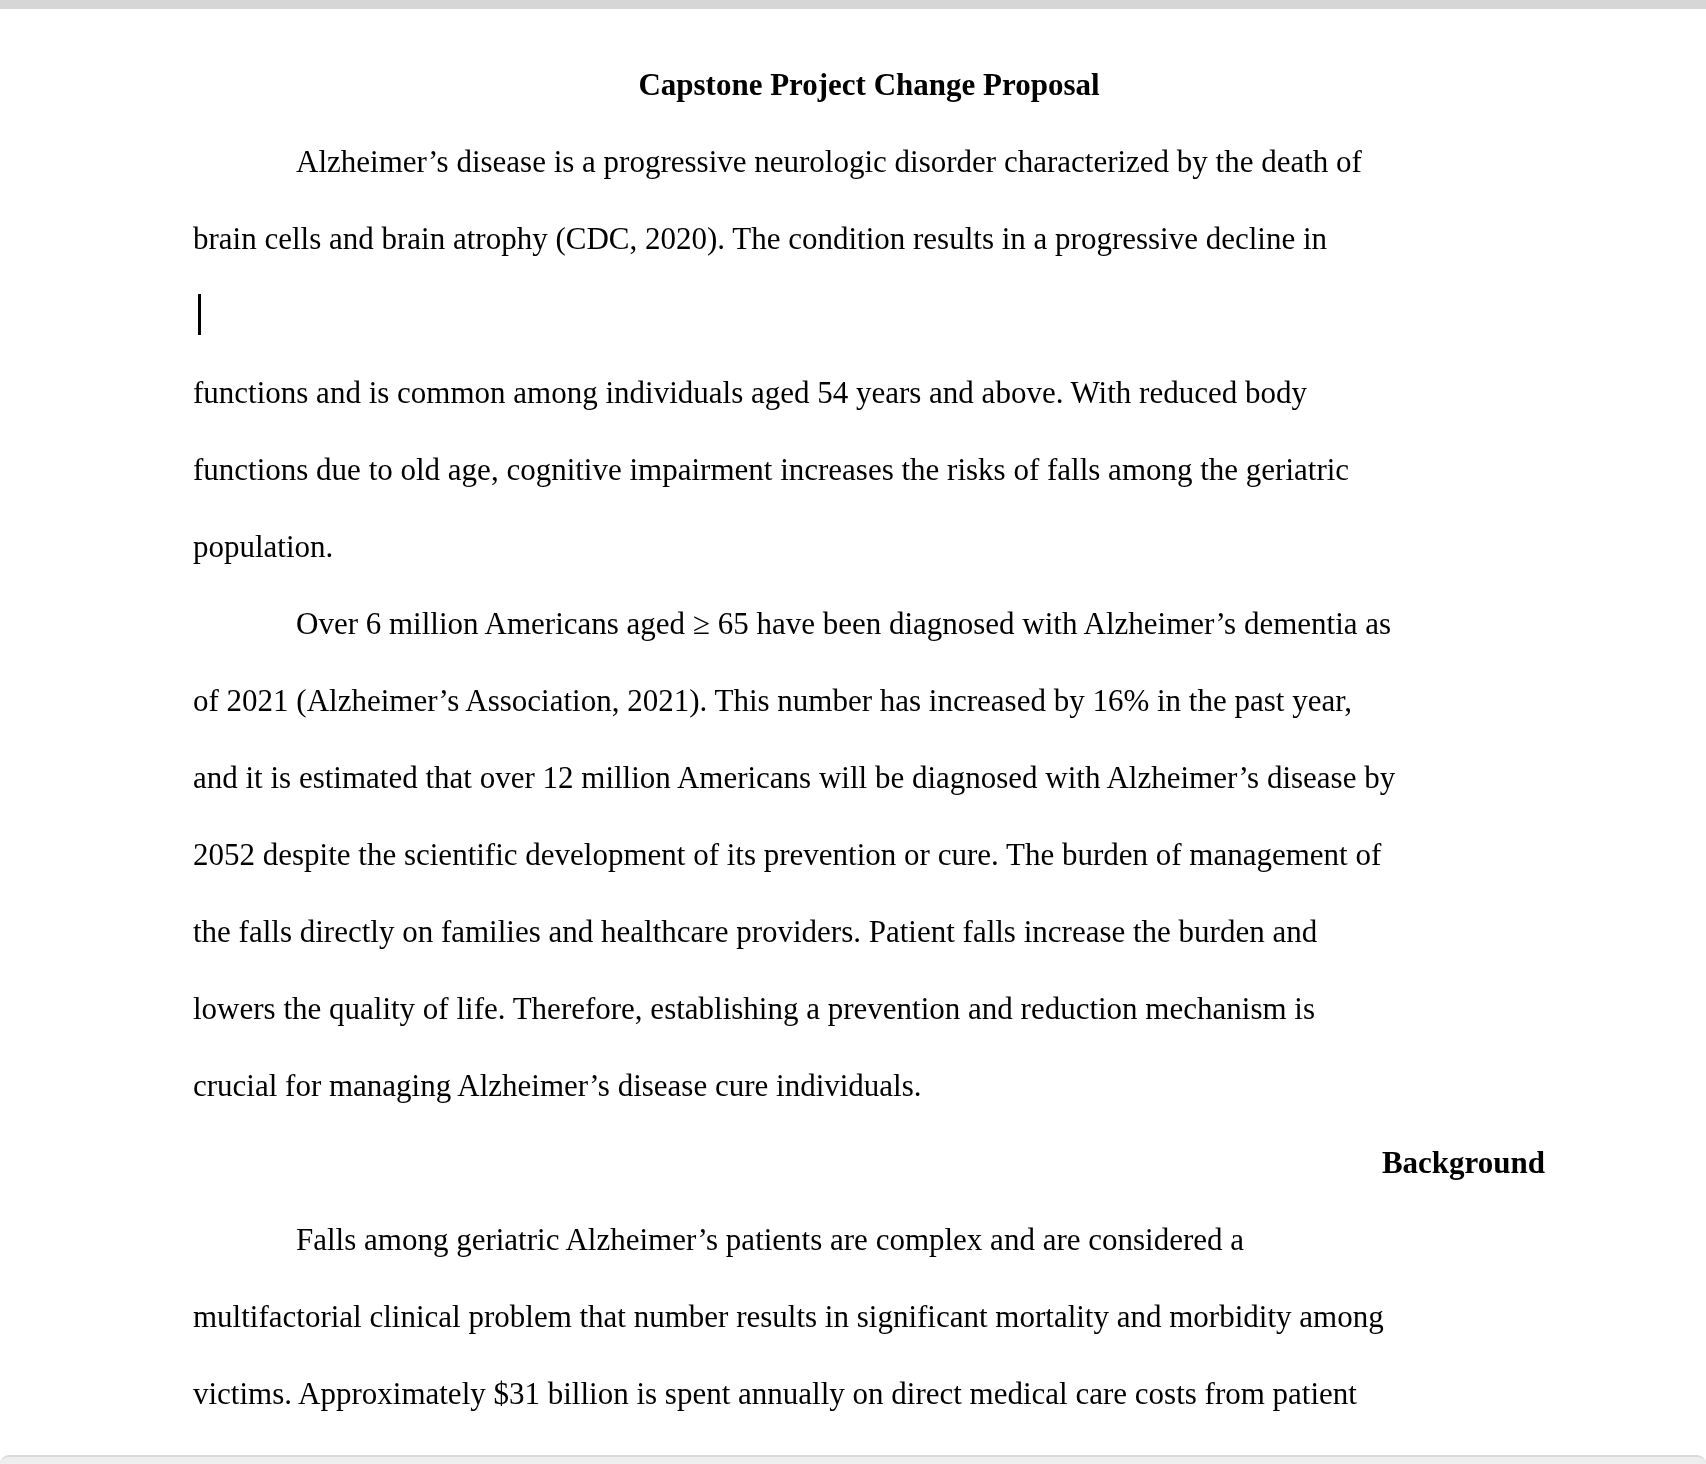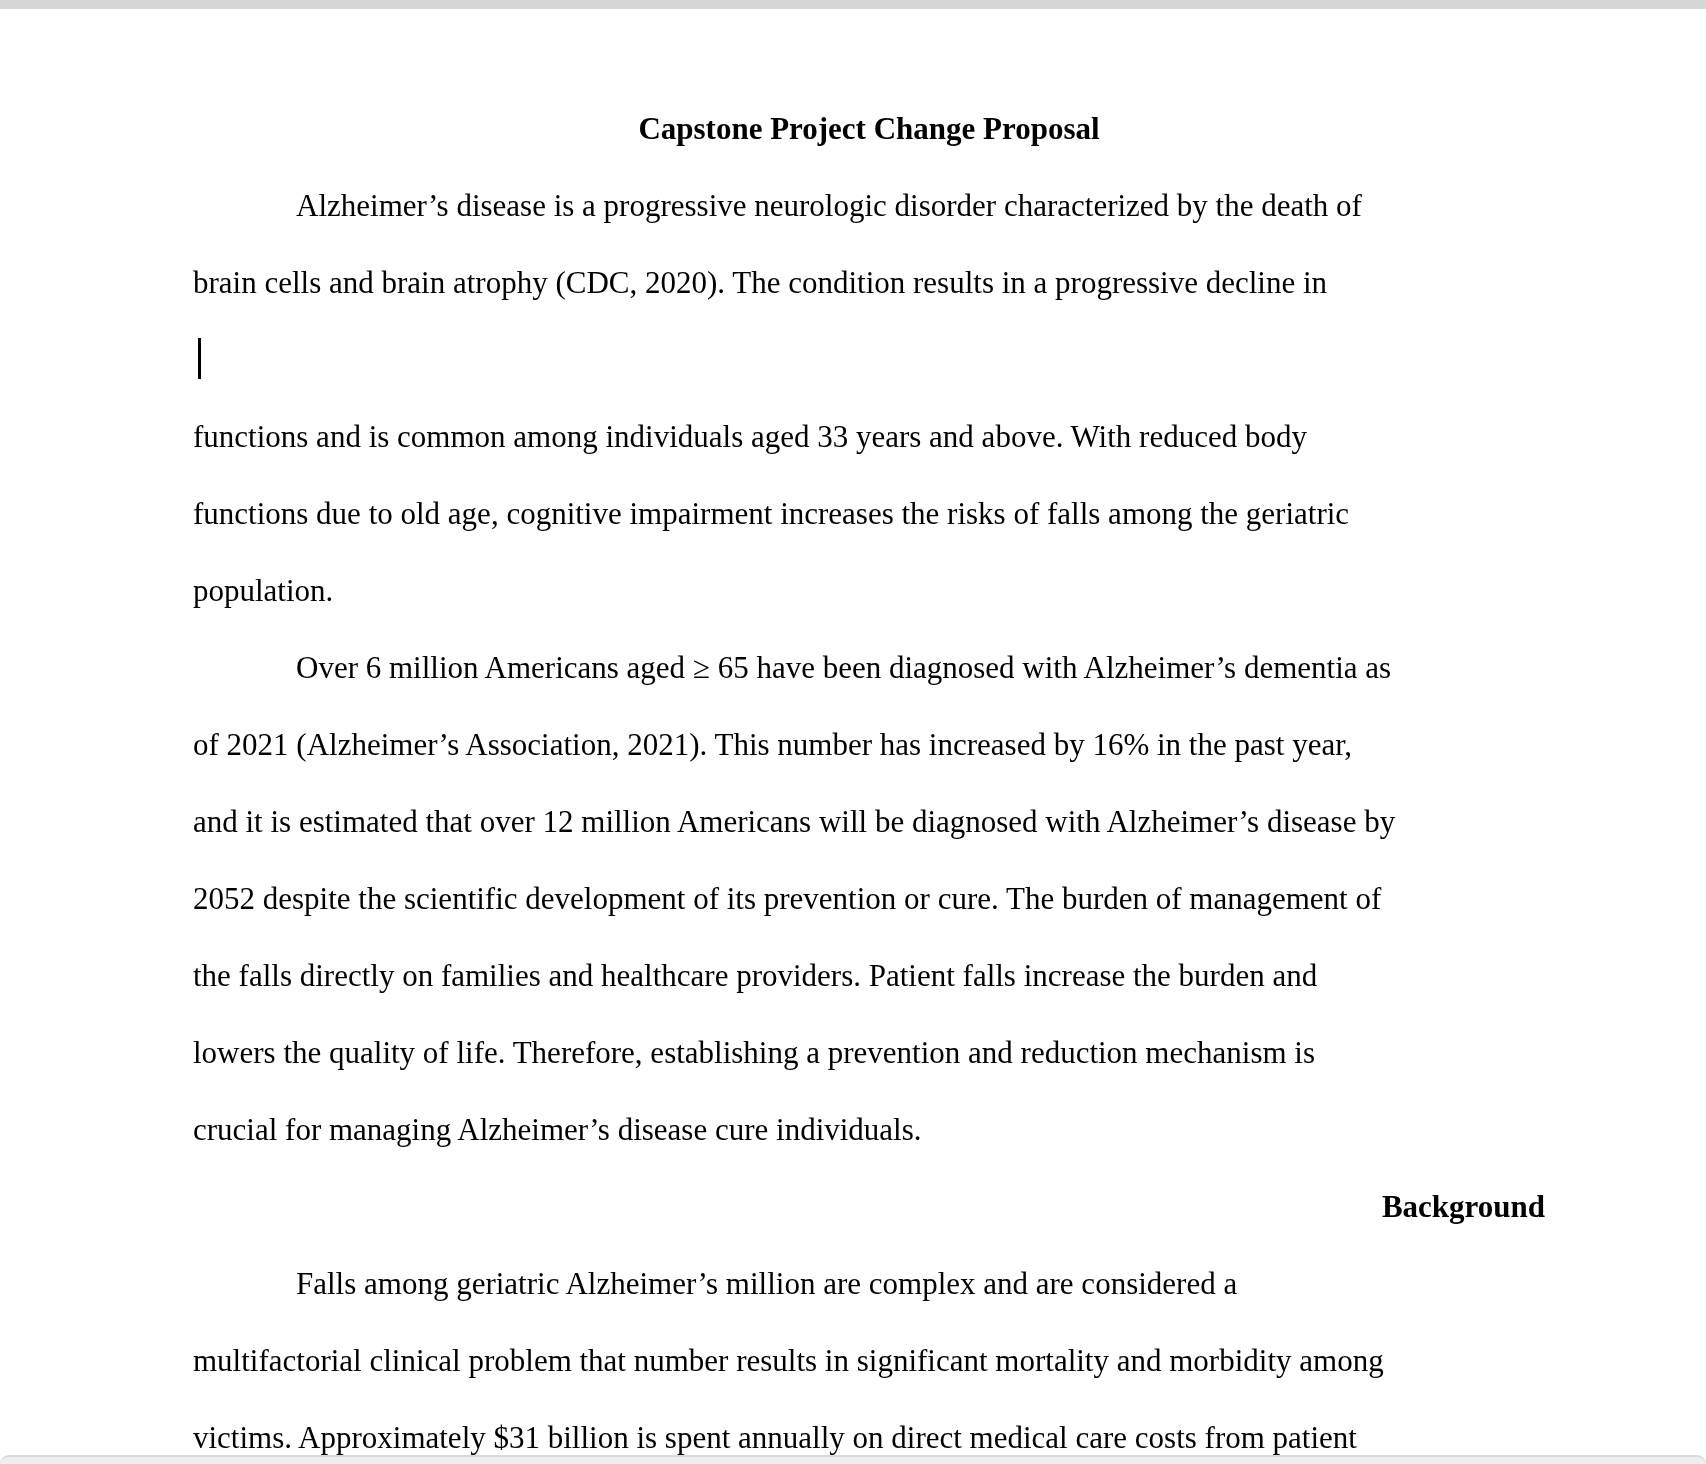--- a/index.html
+++ b/index.html
@@ -27,21 +27,20 @@
     bottom: 0; left: 0; right: 0;
     height: 7px;
     background: #efeeee;
     border-top: 2px solid #dadada;
     border-radius: 10px 10px 0 0;
   }
   .page {
     position: absolute;
     top: 9px; left: 0; right: 0; bottom: 9px;
     background: #ffffff;
-    margin-top: 44px;
   }
   .text-column {
     position: absolute;
     left: 193px;
     top: 37px;
     width: 1352px;
   }
   .line {
     height: 77px;
     line-height: 77px;
@@ -77,32 +76,32 @@
 
   <div class="page">
     <div class="text-column">
       <div class="line title">
         <span>Capstone Project Change Proposal</span>
       </div>
       <div id="body-lines">
           <div class="line indent"><span>Alzheimer’s disease is a progressive neurologic disorder characterized by the death of</span></div>
           <div class="line"><span>brain cells and brain atrophy (CDC, 2020). The condition results in a progressive decline in</span></div>
           <div class="line"><span class="caret"></span></div>
-          <div class="line"><span>functions and is common among individuals aged 33 years and above. With reduced body</span></div>
+          <div class="line"><span>functions and is common among individuals aged 54 years and above. With reduced body</span></div>
           <div class="line"><span>functions due to old age, cognitive impairment increases the risks of falls among the geriatric</span></div>
           <div class="line"><span>population.</span></div>
           <div class="line indent"><span>Over 6 million Americans aged ≥ 65 have been diagnosed with Alzheimer’s dementia as</span></div>
           <div class="line"><span>of 2021 (Alzheimer’s Association, 2021). This number has increased by 16% in the past year,</span></div>
           <div class="line"><span>and it is estimated that over 12 million Americans will be diagnosed with Alzheimer’s disease by</span></div>
           <div class="line"><span>2052 despite the scientific development of its prevention or cure. The burden of management of</span></div>
           <div class="line"><span>the falls directly on families and healthcare providers. Patient falls increase the burden and</span></div>
           <div class="line"><span>lowers the quality of life. Therefore, establishing a prevention and reduction mechanism is</span></div>
           <div class="line"><span>crucial for managing Alzheimer’s disease cure individuals.</span></div>
           <div class="line heading"><span>Background</span></div>
-          <div class="line indent"><span>Falls among geriatric Alzheimer’s million are complex and are considered a</span></div>
+          <div class="line indent"><span>Falls among geriatric Alzheimer’s patients are complex and are considered a</span></div>
           <div class="line"><span>multifactorial clinical problem that number results in significant mortality and morbidity among</span></div>
           <div class="line"><span>victims. Approximately $31 billion is spent annually on direct medical care costs from patient</span></div>
         </div>
     </div>
   </div>
 
   <div class="bottom-edge"></div>
 </div>
 
 </body></html>

